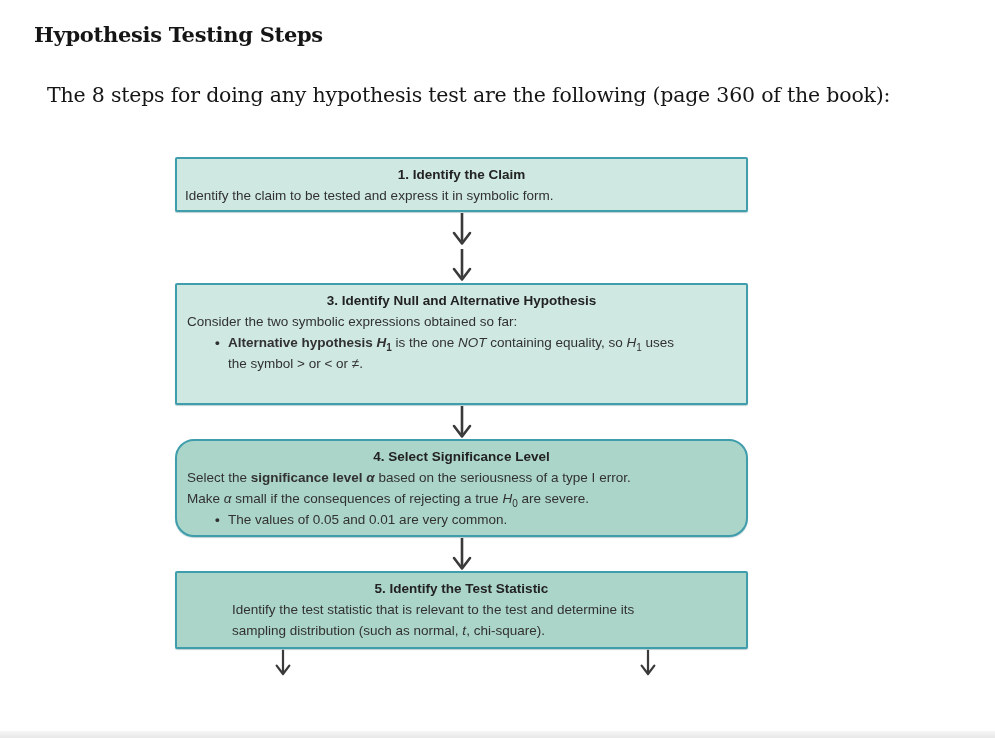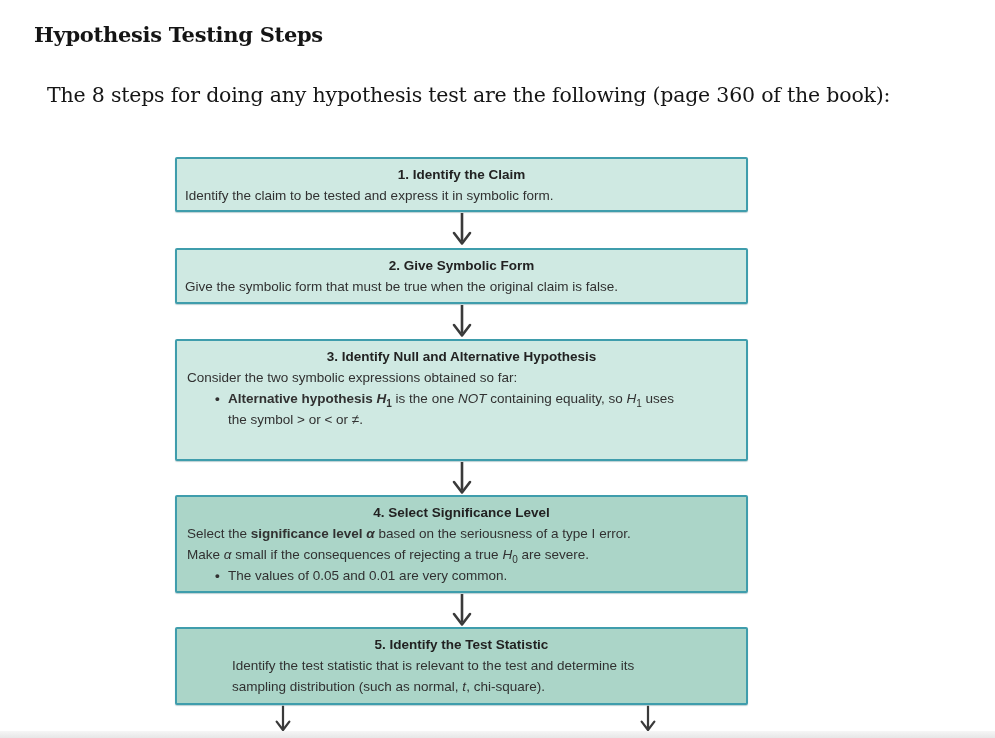--- a/index.html
+++ b/index.html
@@ -35,21 +35,21 @@
     width: 100%;
     border: 2px solid var(--box-border);
     border-radius: 2px;
     background: var(--box-light);
     padding: 5px 8px 0 8px;
     font-size: 13.5px; line-height: 21px; color: #313131;
     box-shadow: 0 1px 1px rgba(60,120,130,0.35);
   }
   .box--dark { background: var(--box-dark); }
   .h55 { height: 55px; margin-top: 16px; } .h56 { height: 56px; } .h140 { height: 122px; }
-  .h98 { height: 98px; } .h78 { height: 78px; }
+  .h98 { height: 98px; border-radius: 19px; } .h78 { height: 78px; }
 
   .box-title { text-align: center; font-weight: bold; color: #222222; }
   .line-center { text-align: left; }
   .line-left { padding-left: 2px; }
   .line-indent { padding-left: 47px; padding-right: 20px; }
   .bullet { position: relative; padding-left: 43px; }
   .bullet::before {
     content: "\2022";
     position: absolute; left: 30px; top: 0;
     font-weight: bold;
@@ -85,24 +85,20 @@
 
   <div class="gap g36">
     <span class="arrow-svg">
       <svg width="24" height="34" viewBox="0 0 24 34">
           <path d="M12 1 V29" stroke="#3a3a3a" stroke-width="2.6" fill="none"></path>
           <path d="M4 21 L12 31.5 L20 21" stroke="#3a3a3a" stroke-width="2.6" fill="none" stroke-linecap="round" stroke-linejoin="round"></path>
         </svg>
     </span>
   </div>
 
-  <div class="box h56">
-    <div class="box-title">2. Give Symbolic Form</div>
-    <div class="line-center">Give the symbolic form that must be true when the original claim is false.</div>
-  </div>
 
   <div class="gap g35">
     <span class="arrow-svg">
       <svg width="24" height="34" viewBox="0 0 24 34">
           <path d="M12 1 V29" stroke="#3a3a3a" stroke-width="2.6" fill="none"></path>
           <path d="M4 21 L12 31.5 L20 21" stroke="#3a3a3a" stroke-width="2.6" fill="none" stroke-linecap="round" stroke-linejoin="round"></path>
         </svg>
     </span>
   </div>
 

